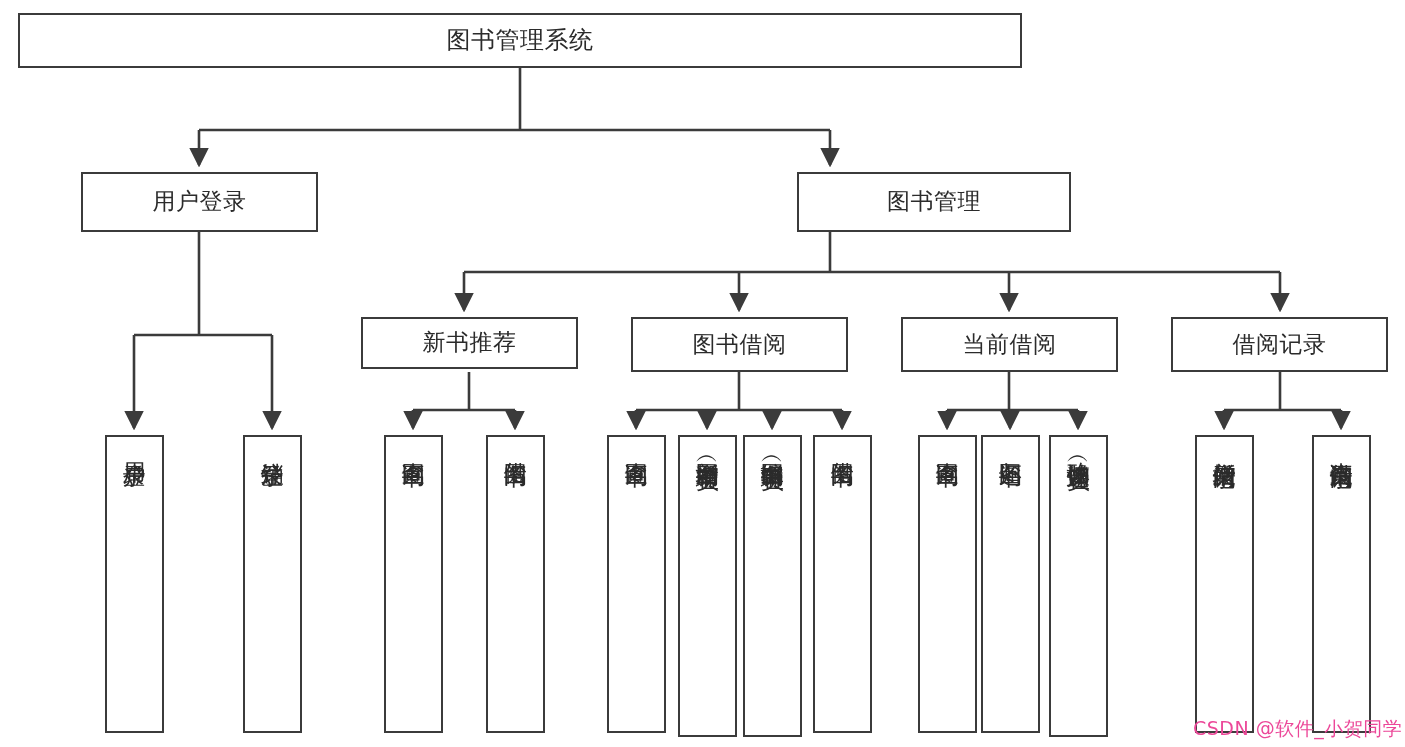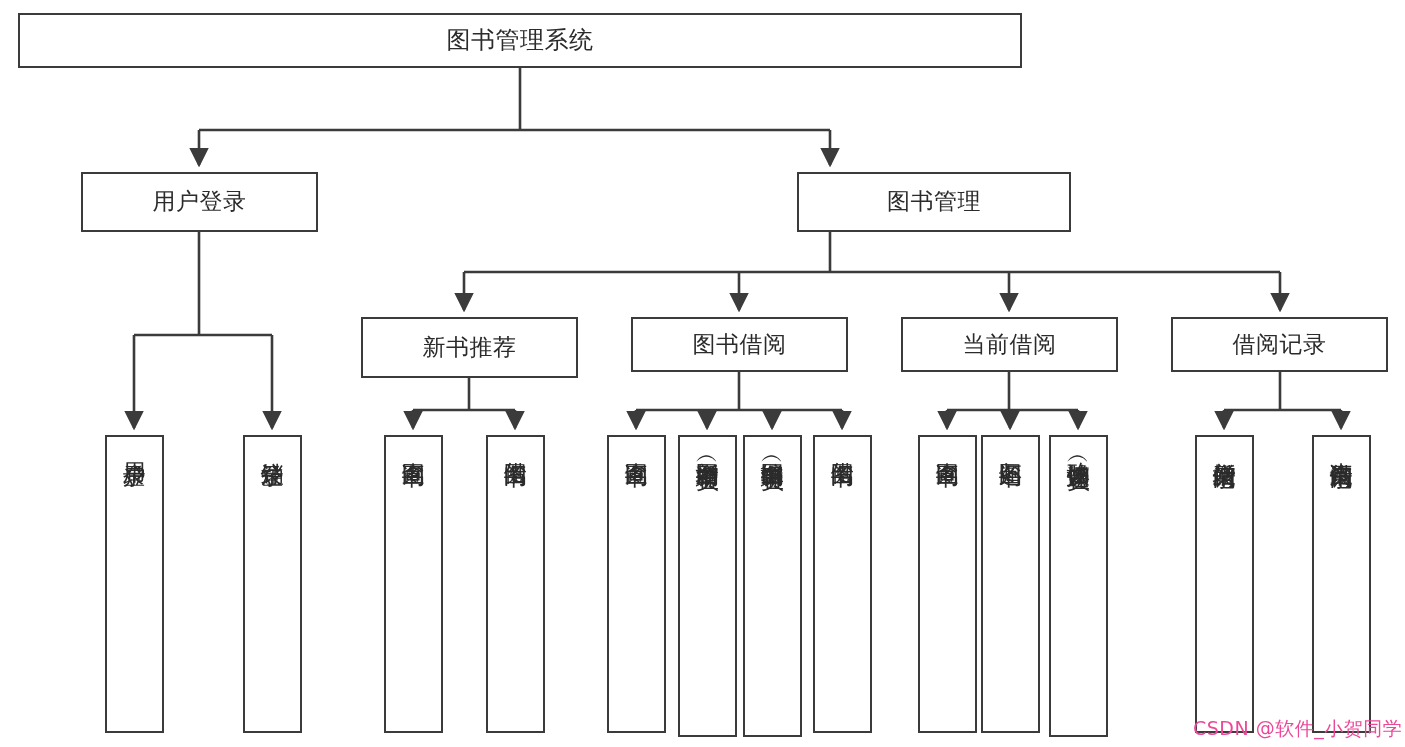--- a/index.html
+++ b/index.html
@@ -130,21 +130,21 @@
     <span class="label">图书管理系统</span>
   </div>
 
   <div class="node h" style="left:81px; top:172px; width:237px; height:60px;">
     <span class="label">用户登录</span>
   </div>
   <div class="node h" style="left:753px; top:172px; width:274px; height:60px;margin-left:44px;">
     <span class="label">图书管理</span>
   </div>
 
-  <div class="node h" style="left:361px; top:317px; width:217px; height:61px;">
+  <div class="node h" style="left:361px; top:317px; width:217px; height:52px;">
     <span class="label">新书推荐</span>
   </div>
   <div class="node h" style="left:631px; top:317px; width:217px; height:55px;">
     <span class="label">图书借阅</span>
   </div>
   <div class="node h" style="left:1171px; top:317px; width:217px; height:55px;">
     <span class="label">借阅记录</span>
   </div>
   <div class="node h" style="left:901px; top:317px; width:217px; height:55px;">
     <span class="label">当前借阅</span>

